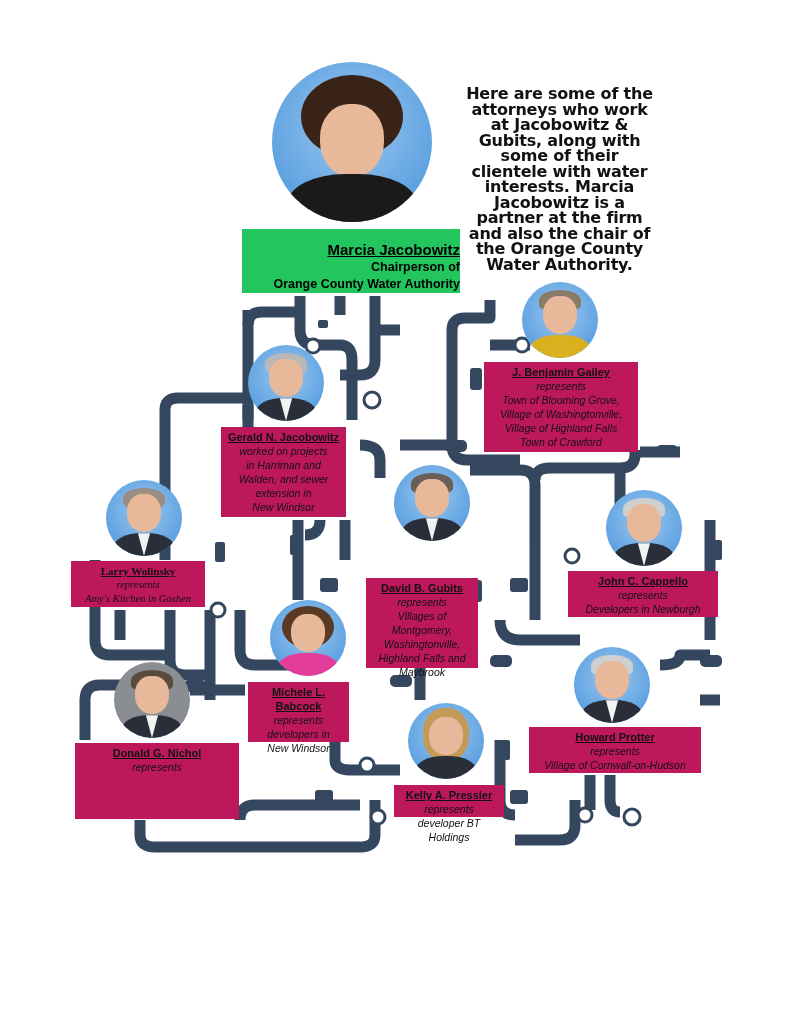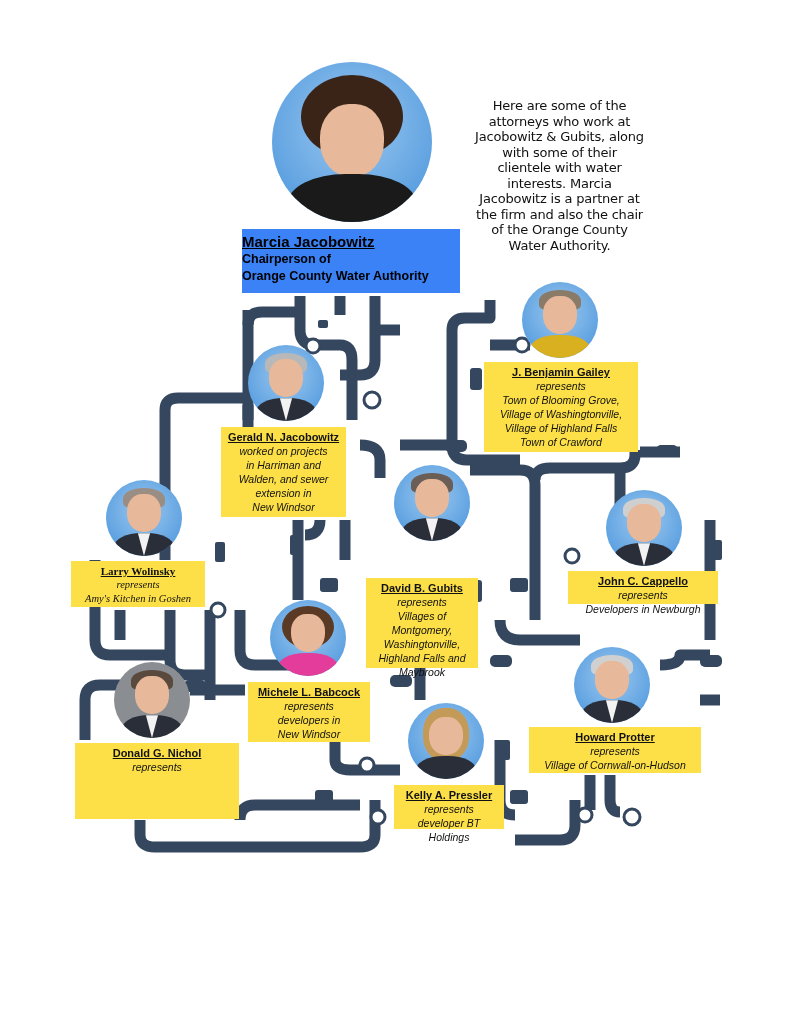--- a/index.html
+++ b/index.html
@@ -1,29 +1,29 @@
 <!DOCTYPE html>
 <html><head>
 <meta charset="utf-8">
 <style>
   html, body { margin:0; padding:0; background:#ffffff; }
   body { width:810px; height:1026px; position:relative; overflow:hidden; font-family:"Liberation Sans", sans-serif; }
   #pipes { position:absolute; left:0; top:0; width:810px; height:1026px; }
   .intro { position:absolute; left:462px; top:86px; width:195px; text-align:center; color:#111; }
   .intro h2 { margin:0 0 4px 0; font-size:15px; font-weight:bold; font-family:"DejaVu Sans", sans-serif; letter-spacing:-0.3px; }
-  .intro p { margin:12px; font-size:13px; line-height:15.5px; font-weight:normal; font-family:"DejaVu Sans", sans-serif; letter-spacing:-0.2px; }
+  .intro p { margin:0; font-size:16px; line-height:15.5px; font-weight:bold; font-family:"DejaVu Sans", sans-serif; letter-spacing:-0.2px; }
   .photo { position:absolute; border-radius:50%; background:radial-gradient(circle at 50% 40%, #9cc8ef 0%, #5a9fe0 75%, #4a8ed6 100%); overflow:hidden; }
   .photo .face { position:absolute; left:28%; top:18%; width:44%; height:50%; border-radius:45% 45% 48% 48%; background:#e7b89a; }
   .photo .hair { position:absolute; left:22%; top:10%; width:56%; height:28%; border-radius:50% 50% 30% 30%; }
   .photo .suit { position:absolute; left:10%; top:70%; width:80%; height:40%; border-radius:45% 45% 0 0; background:#2a2e38; }
   .photo .shirt { position:absolute; left:42%; top:70%; width:16%; height:30%; background:#f2f2f2; clip-path:polygon(0 0,100% 0,50% 100%); }
-  .card { position:absolute; background:#fde047; text-align:center; color:#111; padding:3px 4px; box-sizing:border-box; }
+  .card { position:absolute; background:#be185d; text-align:center; color:#111; padding:3px 4px; box-sizing:border-box; }
   .card .name { font-weight:bold; text-decoration:underline; font-size:11px; line-height:14px; }
   .card .desc { font-style:italic; font-size:10.5px; line-height:14px; white-space:pre-line; }
-  .main-card { position:absolute; left:242px; top:229px; width:218px; height:64px; background:#3b82f6; text-align:left; padding-top:4px; box-sizing:border-box; }
+  .main-card { position:absolute; left:242px; top:229px; width:218px; height:64px; background:#22c55e; text-align:right; padding-top:12px; box-sizing:border-box; }
   .main-card .name { font-weight:bold; text-decoration:underline; font-size:15px; line-height:18px; }
   .main-card .role { font-weight:bold; font-size:12.5px; line-height:17px; white-space:pre-line; }
 </style>
 </head>
 <body>
 
 <svg id="pipes" viewBox="0 0 810 1026" xmlns="http://www.w3.org/2000/svg">
   <g fill="none" stroke="#34475e" stroke-width="11" stroke-linecap="butt" stroke-linejoin="round">
 
     <path d="M248 310 V420"></path>
@@ -177,32 +177,32 @@
 Highland Falls and
 Maybrook</div>
 </div>
 
 <div class="photo" style="left:606px;top:490px;width:76px;height:76px;">
   <div class="hair" style="background:#cfcfcf;"></div>
     <div class="face"></div>
   <div class="suit"></div>
     <div class="shirt"></div>
 </div>
-<div class="card" style="left:568px;top:571px;width:150px;height:33px;">
+<div class="card" style="left:568px;top:571px;width:150px;height:46px;">
   <div class="name">John C. Cappello</div>
   <div class="desc">represents</div>
   <div class="desc">Developers in Newburgh</div>
 </div>
 
 <div class="photo" style="left:270px;top:600px;width:76px;height:76px;">
   <div class="hair" style="background:#5a3a24;left:16%;top:8%;width:68%;height:55%;border-radius:50%;"></div>
   <div class="face"></div>
   <div class="suit" style="background:#e43c9a;"></div>
 </div>
-<div class="card" style="left:248px;top:682px;width:122px;height:60px;">
+<div class="card" style="left:248px;top:682px;width:101px;height:60px;">
   <div class="name">Michele L. Babcock</div>
   <div class="desc">represents</div>
   <div class="desc">developers in
 New Windsor</div>
 </div>
 
 <div class="photo" style="left:114px;top:662px;width:76px;height:76px;background:#8a8e92;">
   <div class="hair" style="background:#5a4a3e;"></div>
     <div class="face"></div>
   <div class="suit"></div>
@@ -211,21 +211,21 @@
 <div class="card" style="left:75px;top:743px;width:164px;height:76px;">
   <div class="name">Donald G. Nichol</div>
   <div class="desc">represents</div>
 </div>
 
 <div class="photo" style="left:408px;top:703px;width:76px;height:76px;">
   <div class="hair" style="background:#c49a58;left:20%;top:6%;width:60%;height:70%;border-radius:45%;"></div>
   <div class="face"></div>
   <div class="suit"></div>
 </div>
-<div class="card" style="left:394px;top:785px;width:110px;height:44px;">
+<div class="card" style="left:394px;top:785px;width:110px;height:32px;">
   <div class="name">Kelly A. Pressler</div>
   <div class="desc">represents</div>
   <div class="desc">developer BT Holdings</div>
 </div>
 
 <div class="photo" style="left:574px;top:647px;width:76px;height:76px;">
   <div class="hair" style="background:#d0d0d0;"></div>
     <div class="face"></div>
   <div class="suit"></div>
     <div class="shirt"></div>

